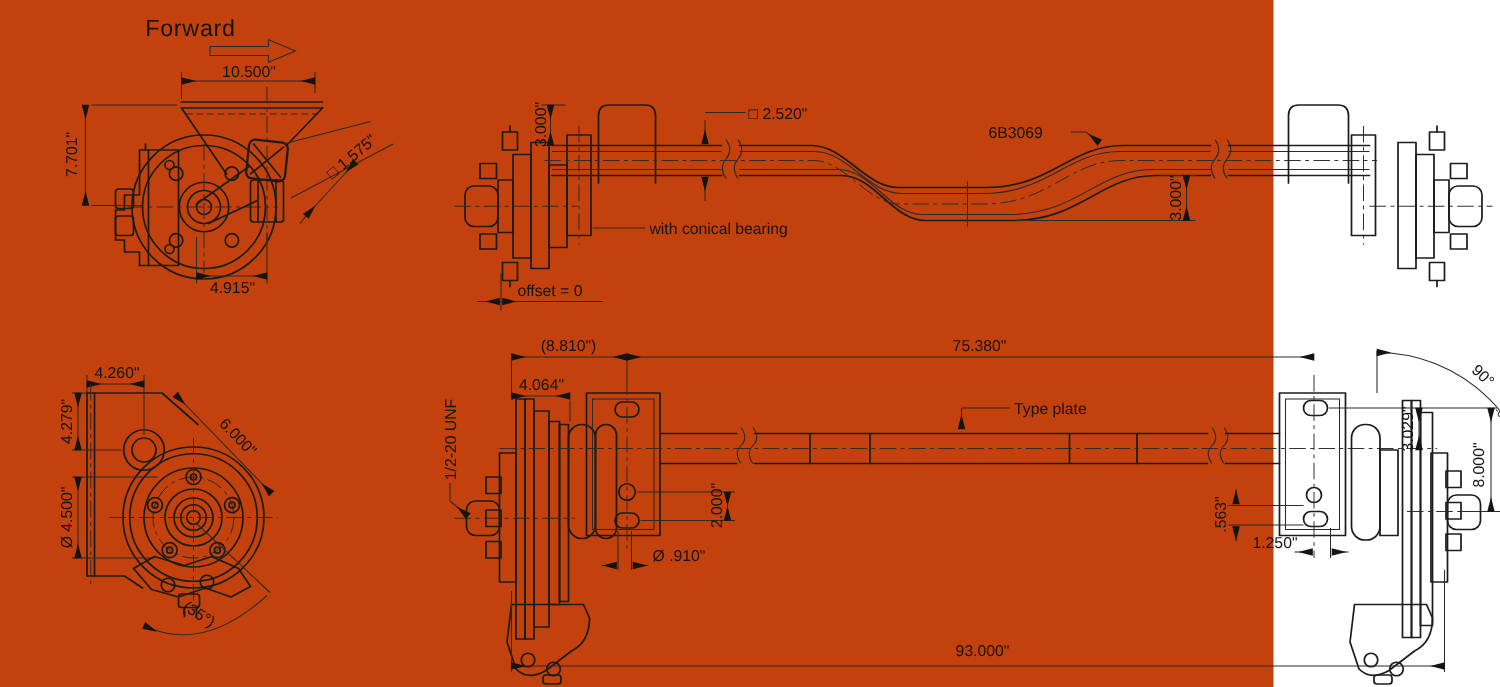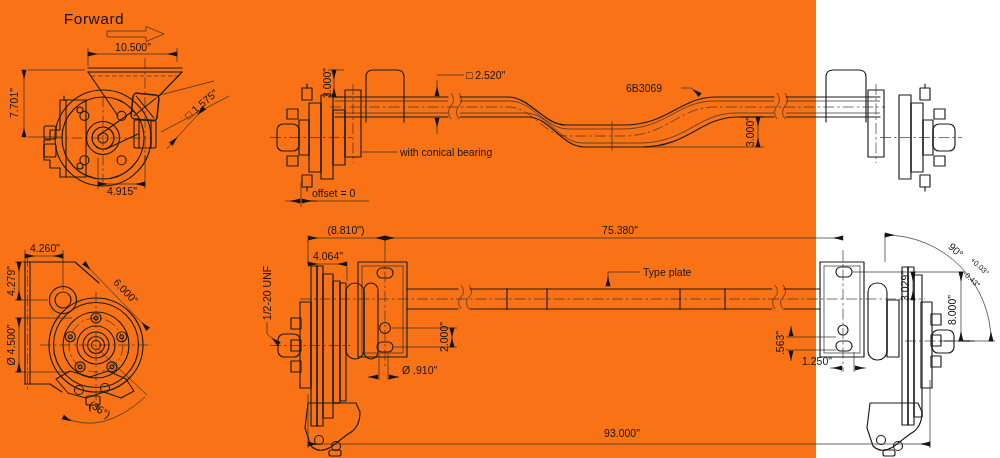--- a/index.html
+++ b/index.html
@@ -1,16 +1,16 @@
 <!DOCTYPE html>
 <html><head>
 <meta charset="utf-8">
 <style>
   html,body{margin:0;padding:0;background:#fff;}
-  .page{width:816px;height:458px;background:#f97316;position:relative;font-family:"Liberation Sans",sans-serif;}
+  .page{width:816px;height:458px;background:#c2410c;position:relative;font-family:"Liberation Sans",sans-serif;padding-left:33px;}
   svg{display:block;}
   
   .ol{stroke:#1c1c1c;fill:none;stroke-width:1.15;stroke-linecap:round;stroke-linejoin:round;}
   .ol2{stroke:#1c1c1c;fill:none;stroke-width:1.5;stroke-linecap:round;stroke-linejoin:round;}
   
   .tl{stroke:#2b2b2b;fill:none;stroke-width:.7;stroke-linecap:butt;}
   
   .cl{stroke:#2b2b2b;fill:none;stroke-width:.65;stroke-dasharray:11 3 2.5 3;}
   .hid{stroke:#2b2b2b;fill:none;stroke-width:.65;stroke-dasharray:4.5 2.5;}
   .dim{marker-start:url(#ar);marker-end:url(#ar);}

